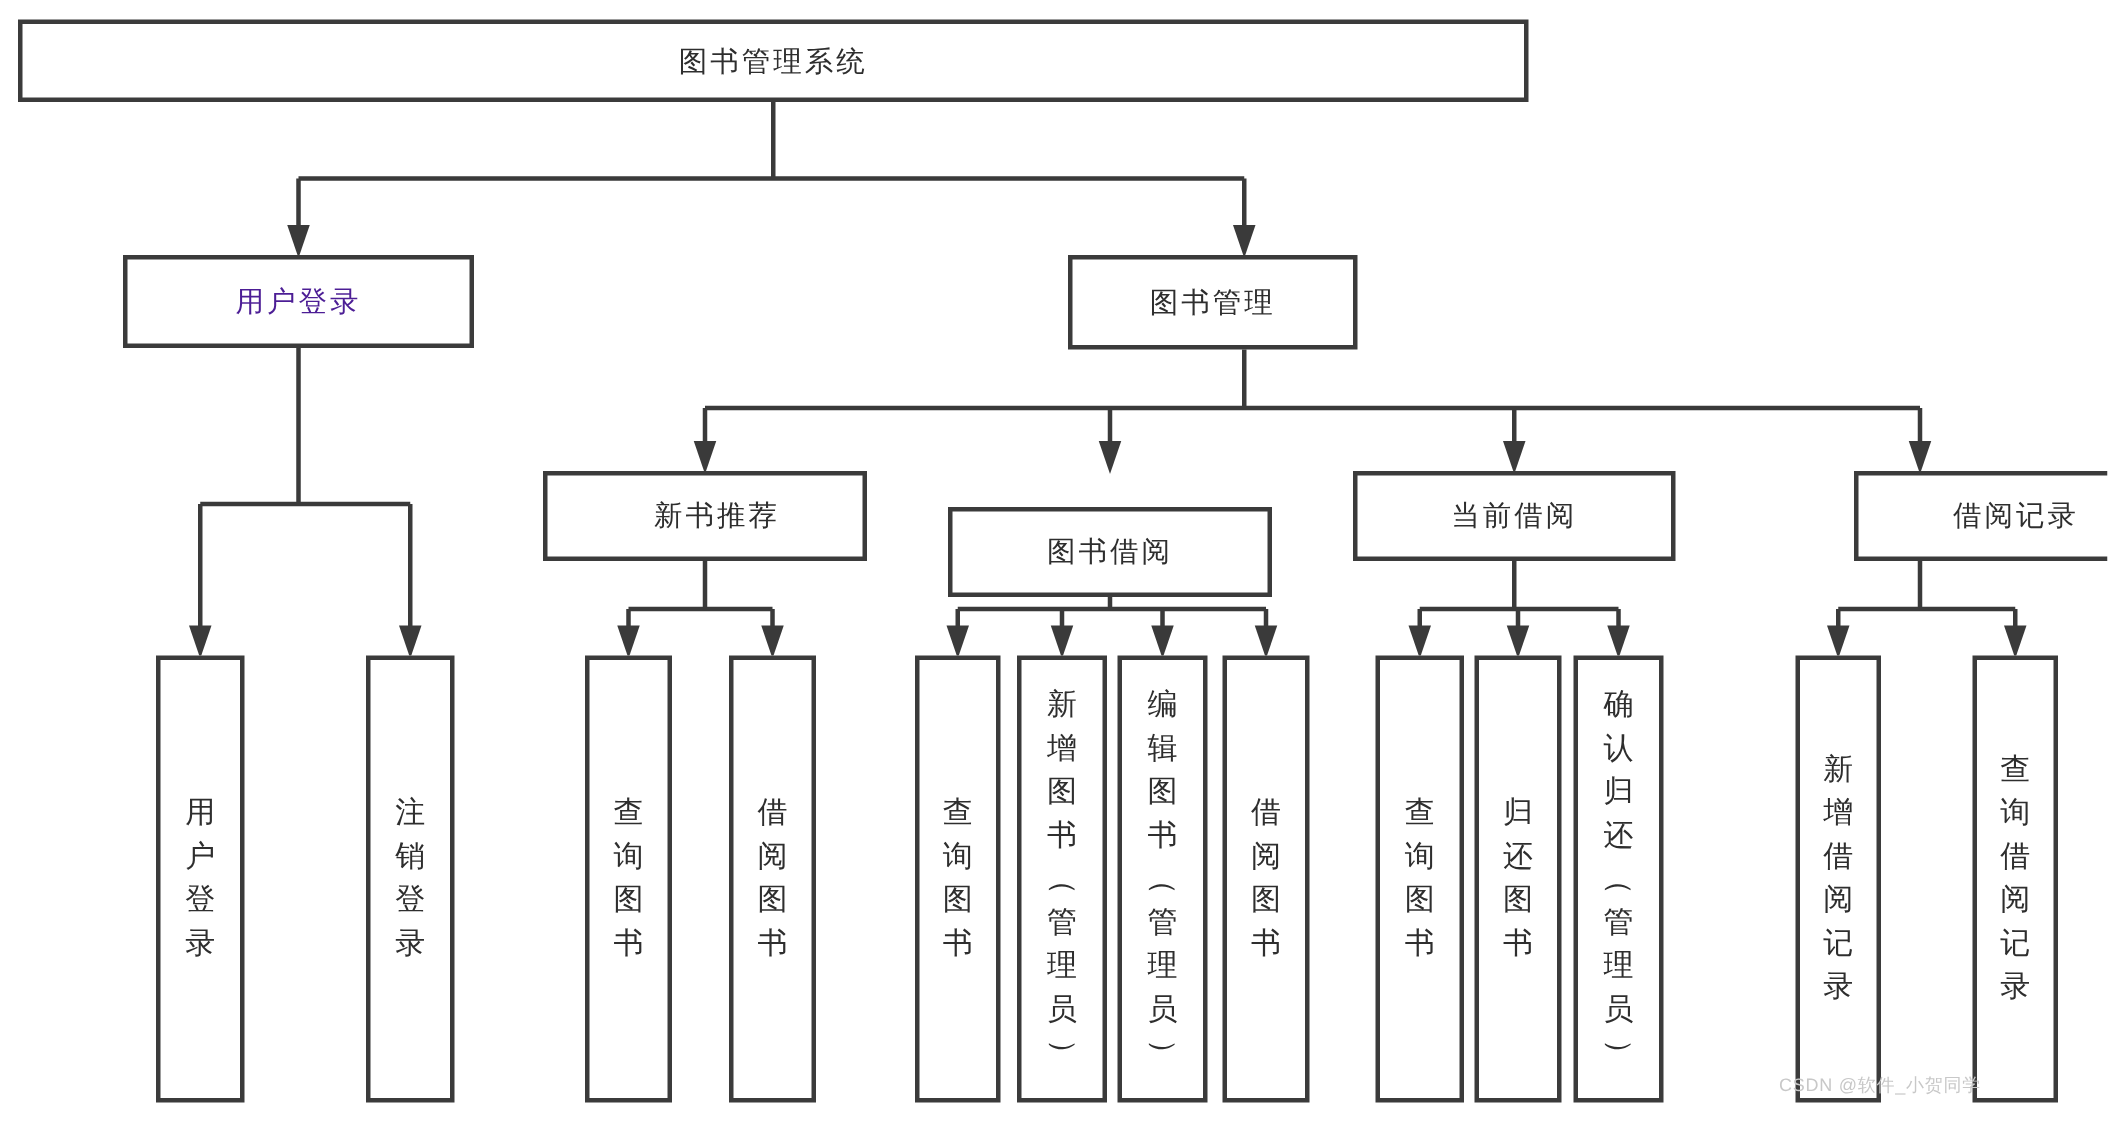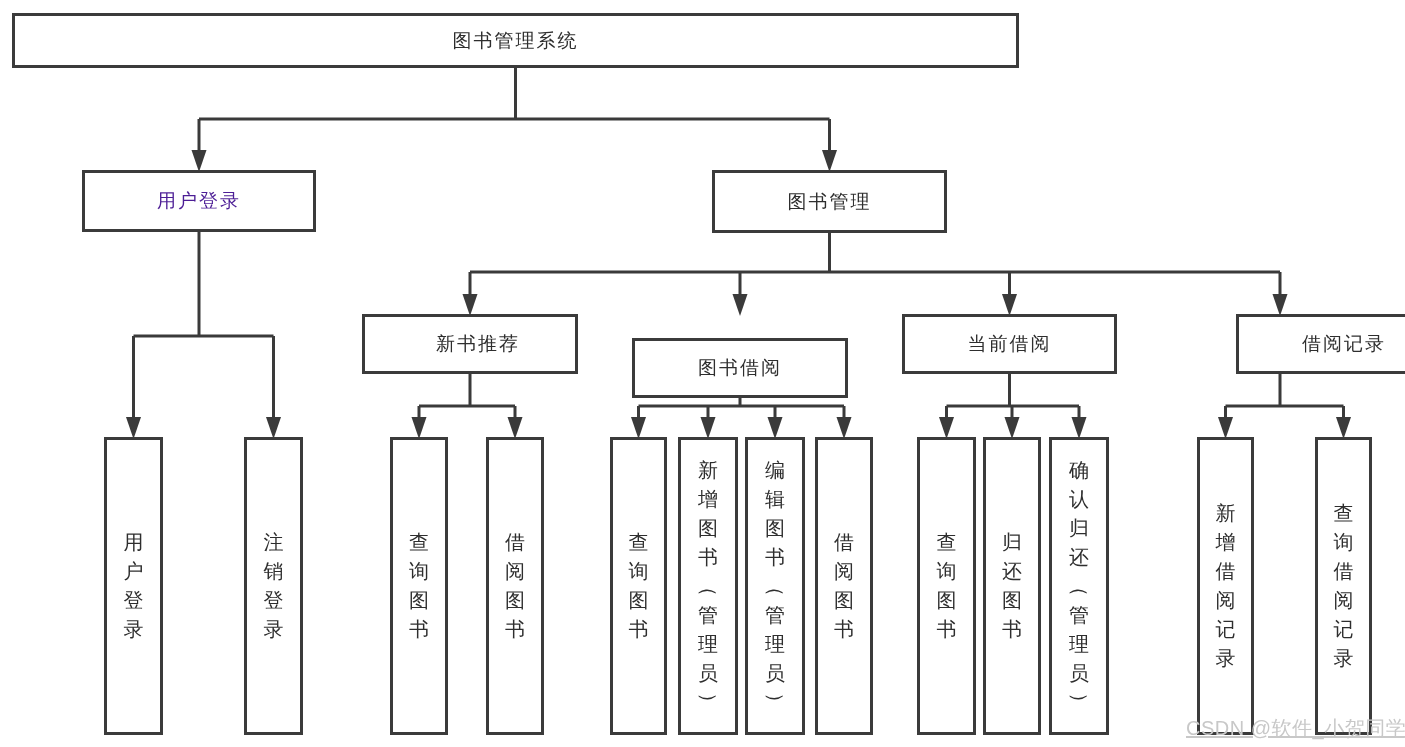--- a/index.html
+++ b/index.html
@@ -31,25 +31,24 @@
   }
   .node.v .ch{
     display:block;
     height:29px;line-height:29px;
     text-align:center;
   }
   .node.v .ch.rot{transform:rotate(90deg);}
   .watermark{
     position:absolute;
     left:1186px;top:715px;
-    font-size:20px;
+    font-size:12px;
     color:#c8c8c8;
     white-space:nowrap;
     letter-spacing:0.5px;
-    text-decoration:underline;
   }
 </style>
 </head>
 <body>
 
 <div class="canvas" id="diagram" style="background: rgb(255, 255, 255); border-radius: 10px;">
   <svg class="connectors" xmlns="http://www.w3.org/2000/svg" viewBox="0 0 1405 747">
       <path d="M 515.5 66 L 515.5 119 M 199 119 L 829.5 119 M 199 119 L 199 156 M 829.5 119 L 829.5 156 M 199 230 L 199 336 M 133.5 336 L 273.5 336 M 133.5 336 L 133.5 423 M 273.5 336 L 273.5 423 M 829.5 231 L 829.5 272 M 470 272 L 1280 272 M 470 272 L 470 300 M 740 272 L 740 300 M 1009.5 272 L 1009.5 300 M 1280 272 L 1280 300 M 470 372 L 470 406 M 419 406 L 515 406 M 419 406 L 419 423 M 515 406 L 515 423 M 740 372 L 740 406 M 638.5 406 L 844 406 M 638.5 406 L 638.5 423 M 708 406 L 708 423 M 775 406 L 775 423 M 844 406 L 844 423 M 1009.5 372 L 1009.5 406 M 946.5 406 L 1079 406 M 946.5 406 L 946.5 423 M 1012 406 L 1012 423 M 1079 406 L 1079 423 M 1280 372 L 1280 406 M 1225.5 406 L 1343.5 406 M 1225.5 406 L 1225.5 423 M 1343.5 406 L 1343.5 423 " stroke="#3a3a3a" stroke-width="3" fill="none"></path>
       <polygon points="191.5,150 206.5,150 199,172" fill="#3a3a3a"></polygon>
       <polygon points="822,150 837,150 829.5,172" fill="#3a3a3a"></polygon>
@@ -67,21 +66,21 @@
       <polygon points="836.5,417 851.5,417 844,439" fill="#3a3a3a"></polygon>
       <polygon points="939,417 954,417 946.5,439" fill="#3a3a3a"></polygon>
       <polygon points="1004.5,417 1019.5,417 1012,439" fill="#3a3a3a"></polygon>
       <polygon points="1071.5,417 1086.5,417 1079,439" fill="#3a3a3a"></polygon>
       <polygon points="1218,417 1233,417 1225.5,439" fill="#3a3a3a"></polygon>
       <polygon points="1336,417 1351,417 1343.5,439" fill="#3a3a3a"></polygon>
     </svg>
 
   <div class="node" style="left: 12px; top: 13px; width: 1007px; height: 55px; border-color: rgb(59, 59, 59); background: rgb(255, 255, 255); color: rgb(46, 46, 46);">图书管理系统</div>
     <div class="node" style="left: 82px; top: 170px; width: 234px; height: 62px; border-color: rgb(59, 59, 59); background: rgb(255, 255, 255); color: #4c1d95;">用户登录</div>
-    <div class="node" style="left: 712px; top: 170px; width: 235px; height: 63px; border-color: rgb(59, 59, 59); background: rgb(255, 255, 255); color: rgb(46, 46, 46);">图书管理</div>
+    <div class="node" style="left: 712px; top: 170px; width: 193px; height: 63px; border-color: rgb(59, 59, 59); background: rgb(255, 255, 255); color: rgb(46, 46, 46);">图书管理</div>
     <div class="node v" style="left: 104px; top: 437px; width: 59px; height: 298px; border-color: rgb(59, 59, 59); background: rgb(255, 255, 255); color: rgb(46, 46, 46);">
       <span class="ch">用</span>
       <span class="ch">户</span>
       <span class="ch">登</span>
       <span class="ch">录</span>
     </div>
     <div class="node v" style="left: 244px; top: 437px; width: 59px; height: 298px; border-color: rgb(59, 59, 59); background: rgb(255, 255, 255); color: rgb(46, 46, 46);">
       <span class="ch">注</span>
       <span class="ch">销</span>
       <span class="ch">登</span>

